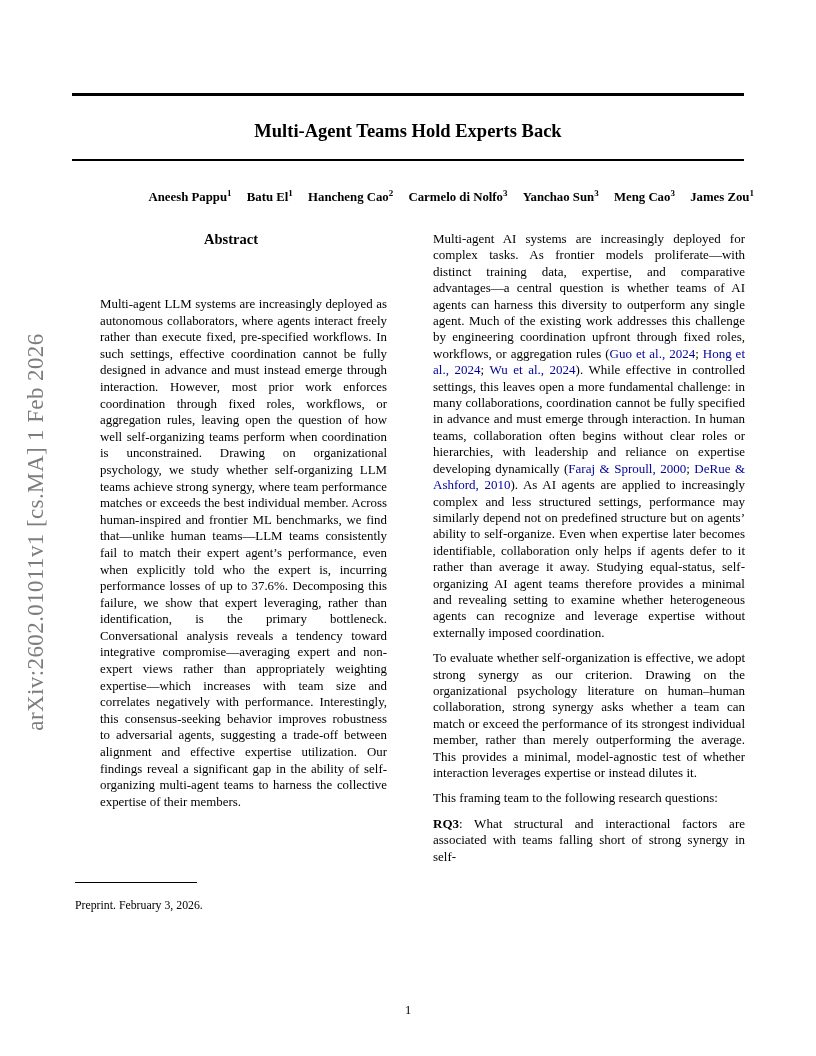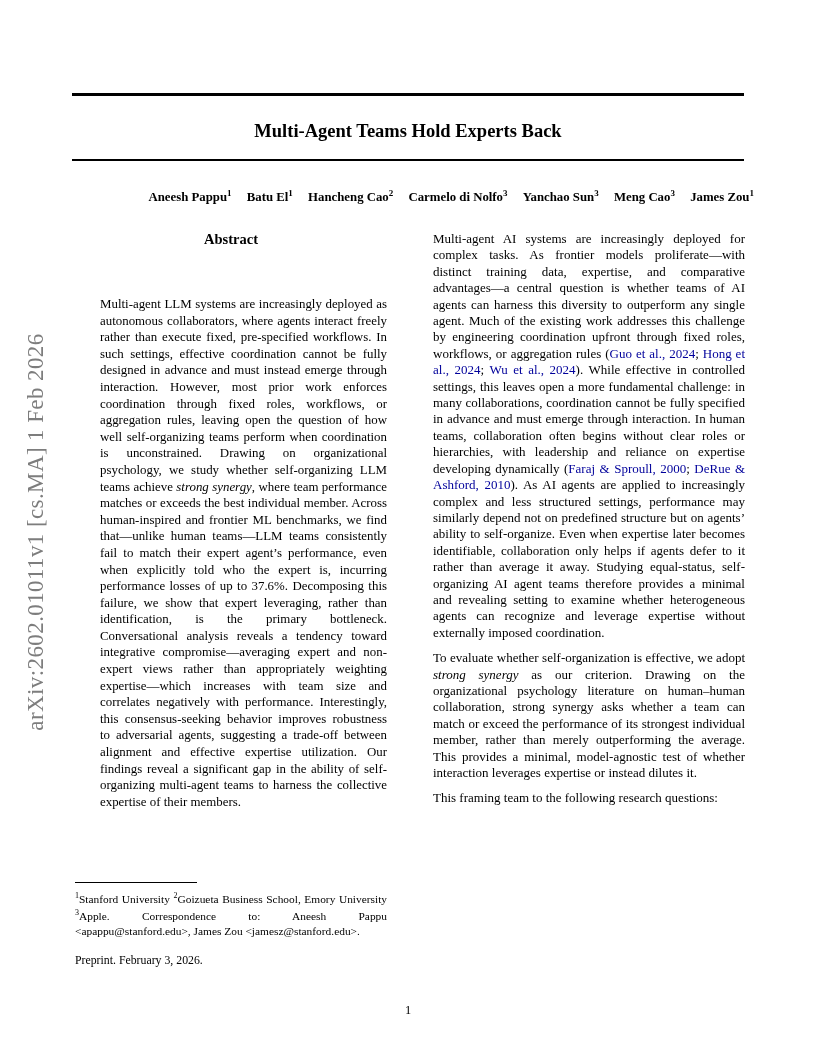--- a/index.html
+++ b/index.html
@@ -48,21 +48,21 @@
     font-size: 12.9px; line-height: 16.6px;
     text-align: justify;
   }
 
   .section-heading { font-size: 14.5px; font-weight: 700; margin-bottom: 10px; }
   .para {
     font-size: 13px; line-height: 16.4px;
     text-align: justify; margin-bottom: 9px;
   }
 
-  .seg-i { font-style: italic; }
+  .seg-i { }
   .seg-b { font-weight: 700; }
   .seg-cite { color: var(--cite, #00009b); }
 
   .footnote-area { position: absolute; left: 75px; top: 882px; width: 312px; }
   .footnote-rule { width: 122px; height: 1px; background: #000; margin-bottom: 6px; }
   .footnote { font-size: 11.4px; line-height: 14.5px; text-align: justify; }
   .footnote sup { font-size: 8px; }
   .preprint { font-size: 11.8px; margin-top: 15px; }
 
   .page-number { position: absolute; left: 0; right: 0; top: 1003px; text-align: center; font-size: 12.5px; }
@@ -92,25 +92,25 @@
 
     <div class="col-left">
       <h2 class="abstract-heading">Abstract</h2>
       <p class="abstract-body"><span>Multi-agent LLM systems are increasingly deployed as autonomous collaborators, where agents interact freely rather than execute fixed, pre-specified workflows.  In such settings, effective coordination cannot be fully designed in advance and must instead emerge through interaction. However, most prior work enforces coordination through fixed roles, workflows, or aggregation rules, leaving open the question of how well self-organizing teams perform when coordination is unconstrained. Drawing on organizational psychology, we study whether self-organizing LLM teams achieve </span><span class="seg-i">strong synergy</span><span>, where team performance matches or exceeds the best individual member. Across human-inspired and frontier ML benchmarks, we find that—unlike human teams—LLM teams consistently fail to match their expert agent’s performance, even when explicitly told who the expert is, incurring performance losses of up to 37.6%. Decomposing this failure, we show that expert leveraging, rather than identification, is the primary bottleneck.  Conversational analysis reveals a tendency toward integrative compromise—averaging expert and non-expert views rather than appropriately weighting expertise—which increases with team size and correlates negatively with performance. Interestingly, this consensus-seeking behavior improves robustness to adversarial agents, suggesting a trade-off between alignment and effective expertise utilization. Our findings reveal a significant gap in the ability of self-organizing multi-agent teams to harness the collective expertise of their members.</span></p>
     </div>
 
     <div class="col-right">
       <p class="para"><span>Multi-agent AI systems are increasingly deployed for complex tasks.  As frontier models proliferate—with distinct training data, expertise, and comparative advantages—a central question is whether teams of AI agents can harness this diversity to outperform any single agent.  Much of the existing work addresses this challenge by engineering coordination upfront through fixed roles, workflows, or aggregation rules (</span><span class="seg-cite">Guo et al., 2024</span><span>; </span><span class="seg-cite">Hong et al., 2024</span><span>; </span><span class="seg-cite">Wu et al., 2024</span><span>).  While effective in controlled settings, this leaves open a more fundamental challenge: in many collaborations, coordination cannot be fully specified in advance and must emerge through interaction. In human teams, collaboration often begins without clear roles or hierarchies, with leadership and reliance on expertise developing dynamically (</span><span class="seg-cite">Faraj &amp; Sproull, 2000</span><span>; </span><span class="seg-cite">DeRue &amp; Ashford, 2010</span><span>). As AI agents are applied to increasingly complex and less structured settings, performance may similarly depend not on predefined structure but on agents’ ability to self-organize. Even when expertise later becomes identifiable, collaboration only helps if agents defer to it rather than average it away. Studying equal-status, self-organizing AI agent teams therefore provides a minimal and revealing setting to examine whether heterogeneous agents can recognize and leverage expertise without externally imposed coordination.</span></p>
       <p class="para"><span>To evaluate whether self-organization is effective, we adopt </span><span class="seg-i">strong synergy</span><span> as our criterion. Drawing on the organizational psychology literature on human–human collaboration, strong synergy asks whether a team can match or exceed the performance of its strongest individual member, rather than merely outperforming the average.  This provides a minimal, model-agnostic test of whether interaction leverages expertise or instead dilutes it.</span></p>
       <p class="para"><span>This framing team to the following research questions:</span></p>
+      <p class="para"><span class="seg-b">RQ3</span><span>: What structural and interactional factors are associated with teams falling short of strong synergy in self-</span></p>
     </div>
 
   </div>
 
   <div class="footnote-area">
     <div class="footnote-rule"></div>
-    <p class="footnote"><sup>1</sup><span>Stanford University </span><sup>2</sup><span>Goizueta Business School, Emory University </span><sup>3</sup><span>Apple.  Correspondence to:  Aneesh Pappu &lt;apappu@stanford.edu&gt;, James Zou &lt;jamesz@stanford.edu&gt;.</span></p>
     <p class="preprint">Preprint. February 3, 2026.</p>
   </div>
 
   <div class="page-number">1</div>
 
 </div>
 
 </body></html>

